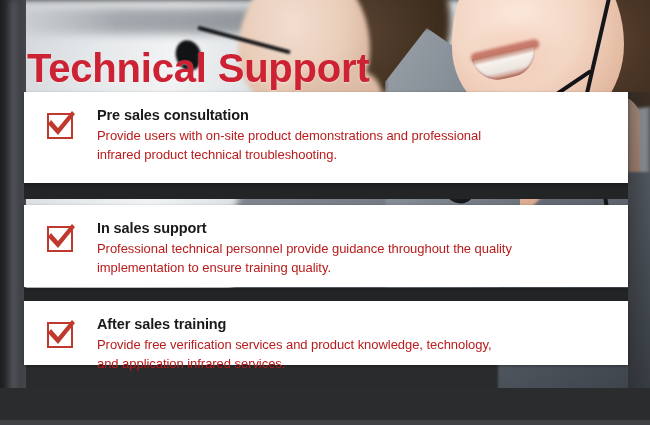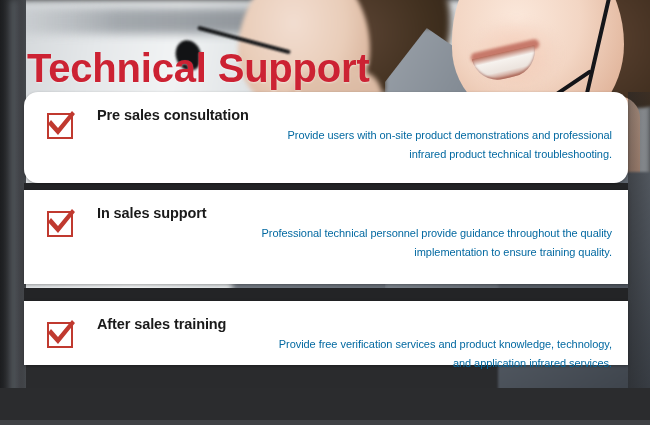--- a/index.html
+++ b/index.html
@@ -186,22 +186,22 @@
     text-shadow:0 1px 2px rgba(255,255,255,.45);
     white-space:nowrap;
   }
 
   
   .card {
     position:absolute; left:24px; width:604px;
     background:#ffffff;
     box-shadow:0 1px 3px rgba(0,0,0,.35);
   }
-  #card-0 { top:92px;  height:91px;border-radius:14px; }
-  #card-1 { top:190px; height:94px; }
+  #card-0 { top:92px;  height:91px; }
+  #card-1 { top:205px; height:82px; }
   #card-2 { top:301px; height:64px; }
 
   .card-inner { display:flex; padding:14px 16px 0 19px; }
 
   
   .check-wrap {
     position:relative; width:34px; height:34px;
     flex:0 0 34px; margin-top:1px; margin-right:20px;
   }
   .check-box {
@@ -211,23 +211,22 @@
     background:#fff;
   }
   .check-mark { position:absolute; left:0; top:0; width:34px; height:34px; }
 
   .card-text { flex:1 1 auto; min-width:0; }
   .card-title {
     font-size:14.5px; font-weight:bold; color:#1a1a1a;
     line-height:18px; margin-bottom:2px; letter-spacing:-.1px;
   }
   .card-body {
-    font-size:11px; color:#0369a1; line-height:19px;
+    font-size:13px; color:#b91c1c; line-height:19px;
     letter-spacing:-.05px;
-    text-align:right;
   }
   .card-body span { display:block; white-space:nowrap; }
 </style>
 </head>
 <body>
 
 <div id="stage">
 
   <div class="photo">
     <div class="bg-office"></div>

